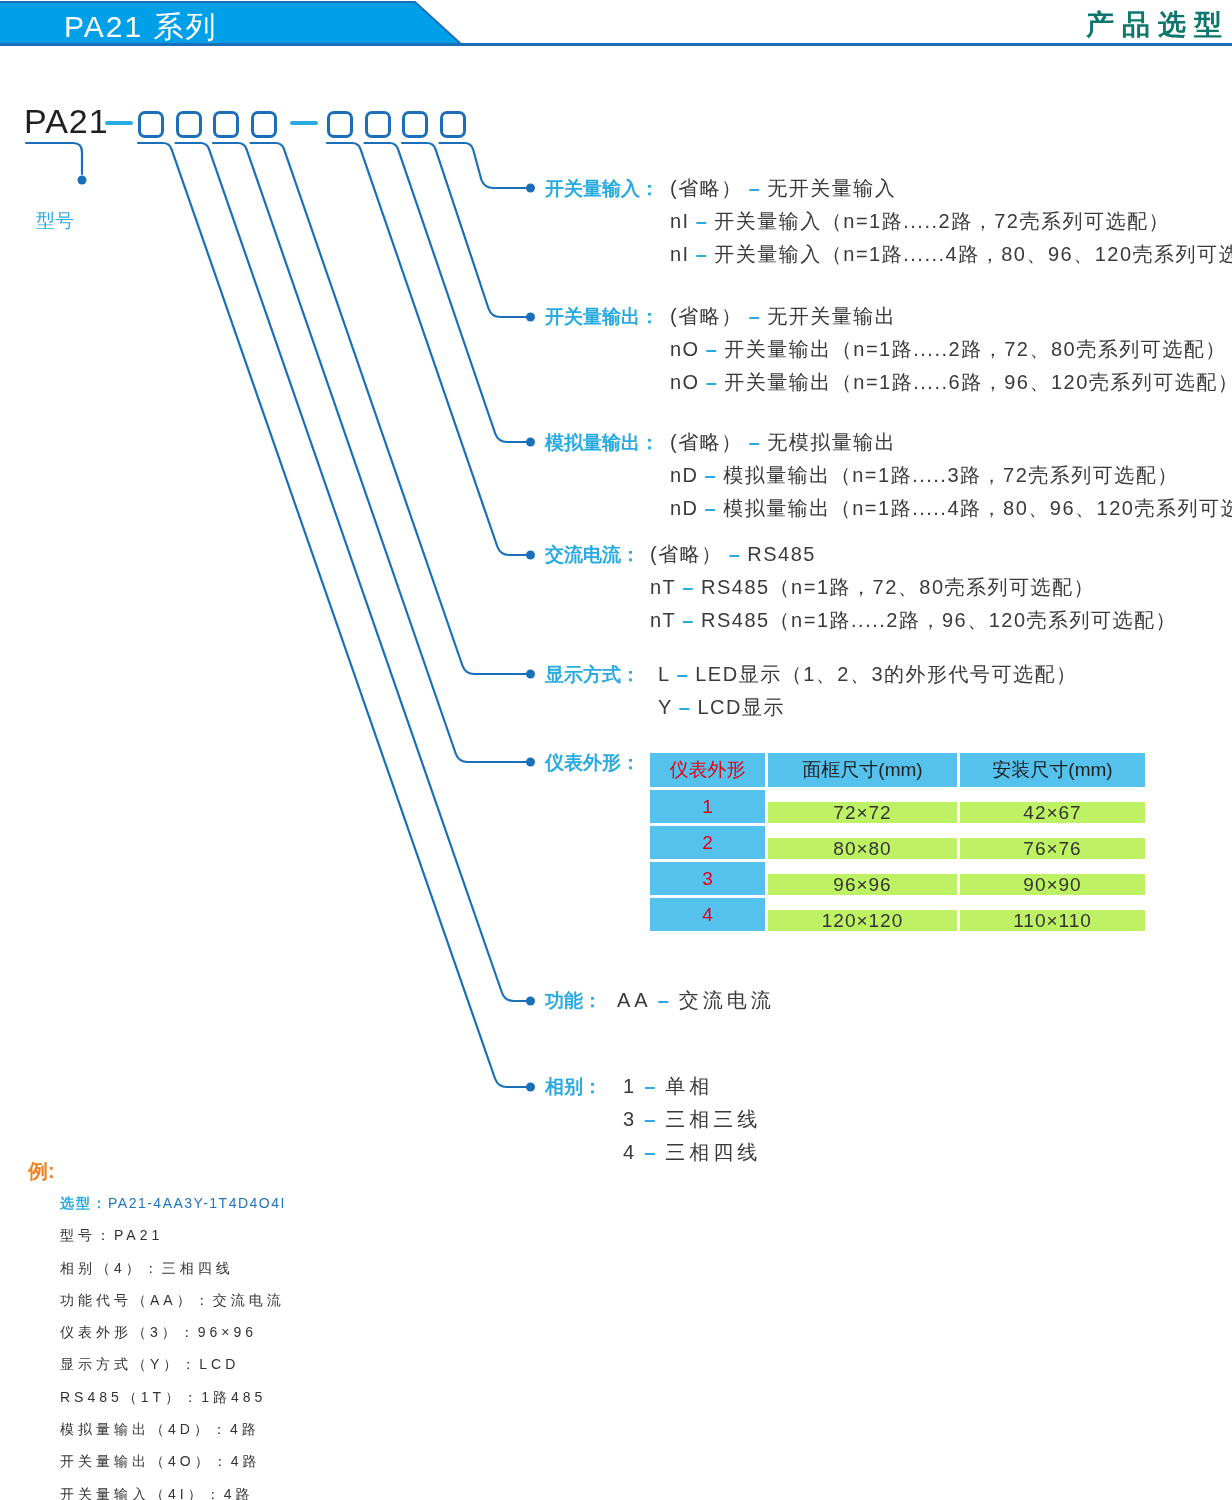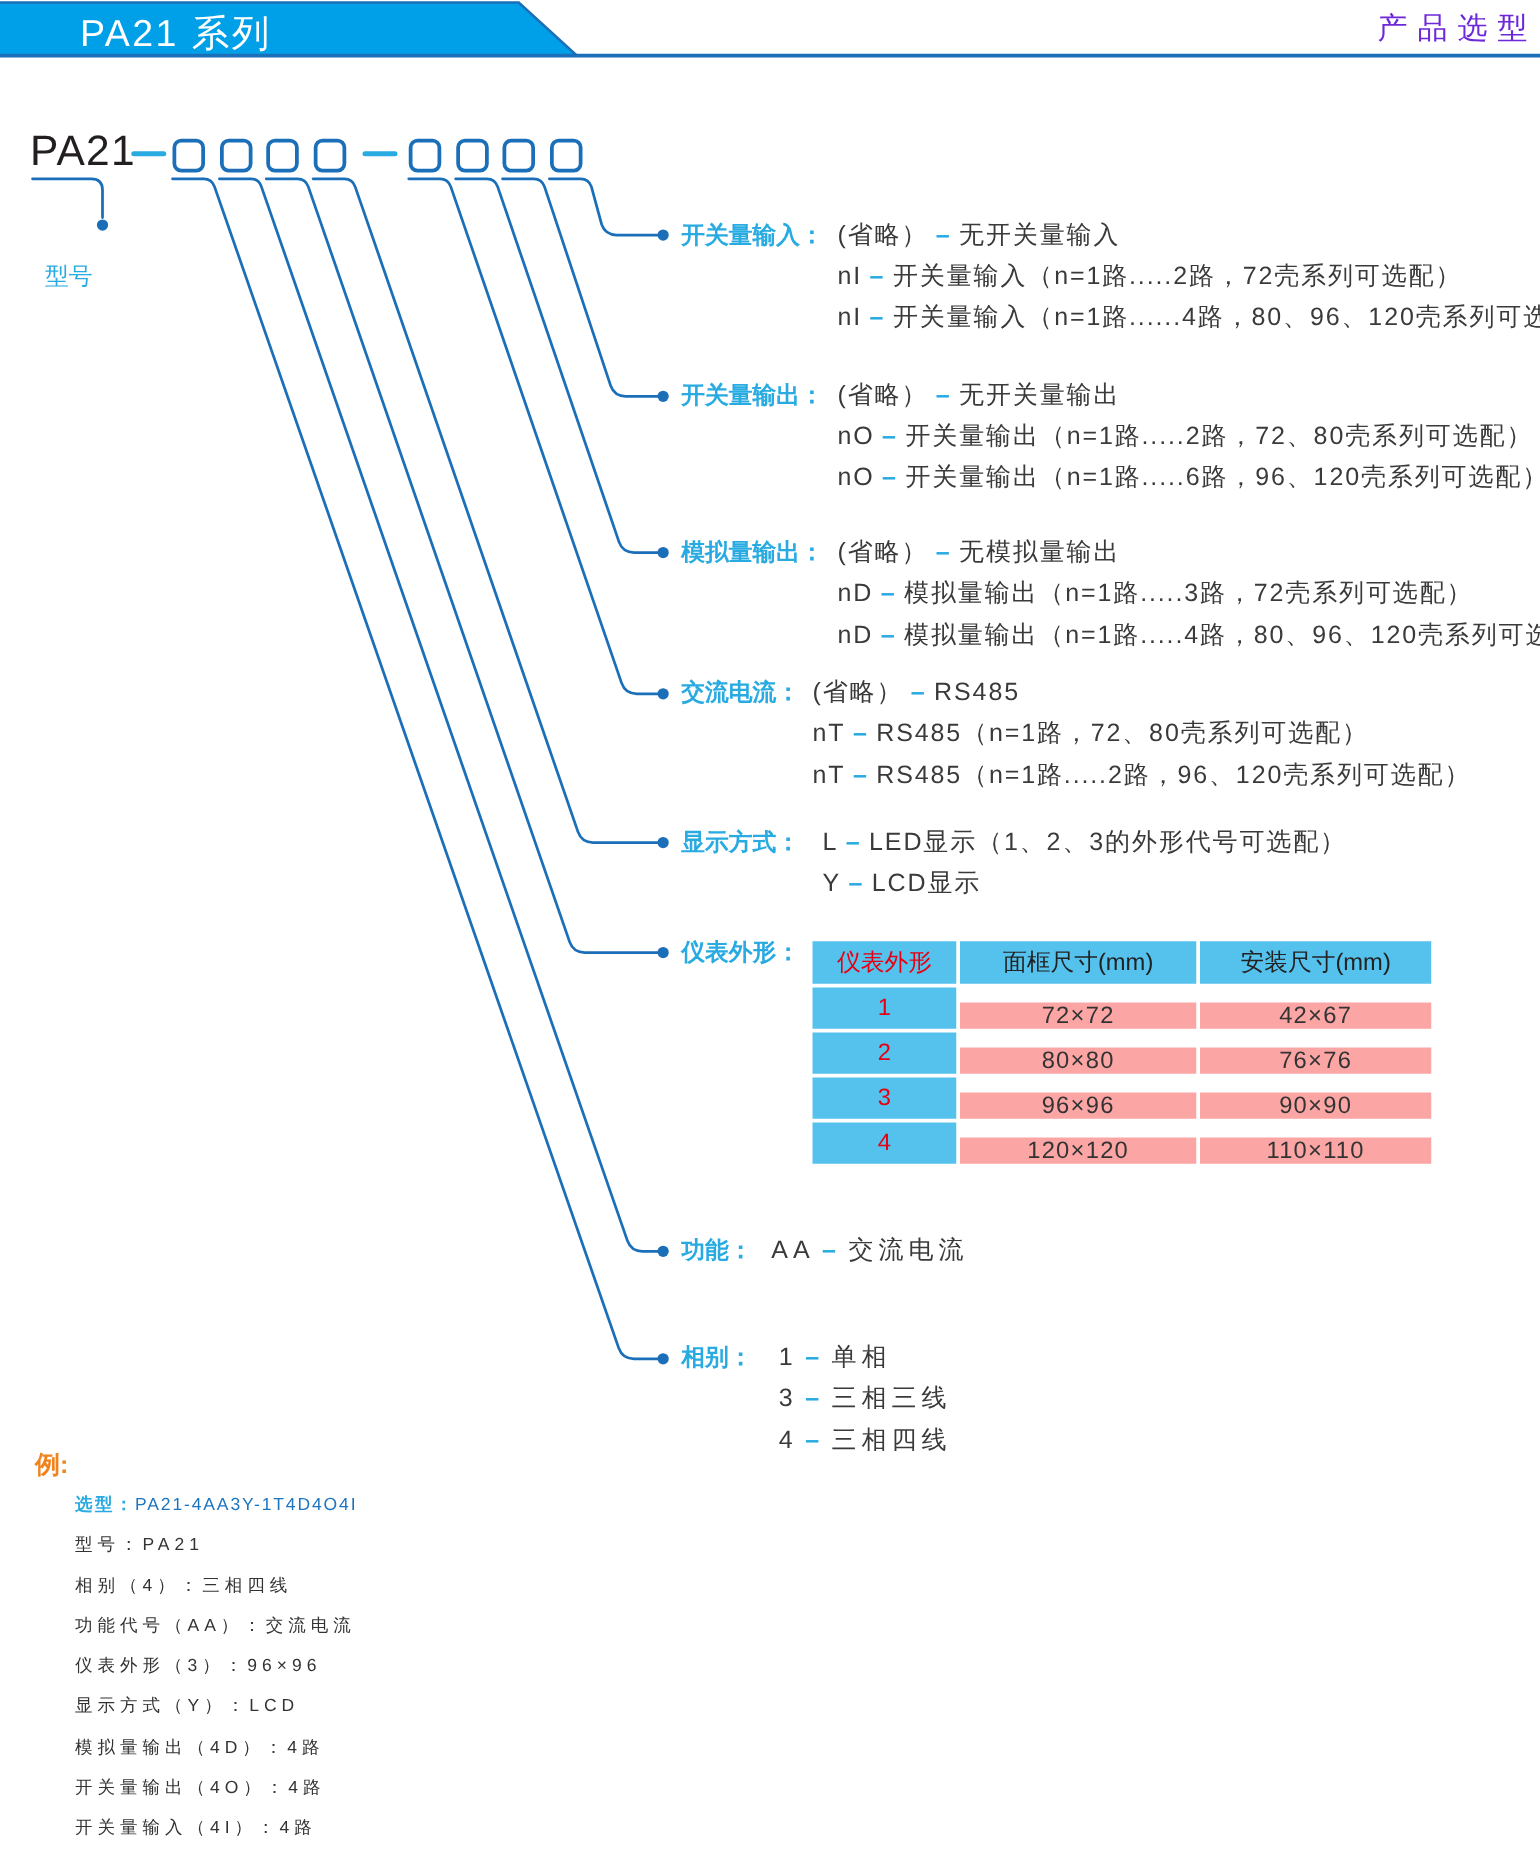--- a/index.html
+++ b/index.html
@@ -2,42 +2,42 @@
 <html><head>
 <meta charset="utf-8">
 <style>
   html,body{margin:0;padding:0;}
   body{background:#ffffff;font-family:"Liberation Sans","DejaVu Sans",sans-serif;}
   .page{position:relative;width:1232px;height:1500px;background:#fff;overflow:hidden;}
   .connectors{position:absolute;left:0;top:0;width:1232px;height:1500px;pointer-events:none;}
   
   .banner-svg{position:absolute;left:0;top:0;width:480px;height:50px;}
   .banner-title{position:absolute;left:64px;top:7px;font-size:30px;font-weight:normal;color:#ffffff;letter-spacing:2px;z-index:3;}
-  .page-title{position:absolute;right:2px;top:6px;font-size:24px;font-weight:normal;color:#6d28d9;letter-spacing:8px;}
+  .page-title{position:absolute;right:2px;top:6px;font-size:28px;font-weight:bold;color:#0f766e;letter-spacing:8px;}
   .rule{position:absolute;left:0;top:43px;width:1232px;height:3px;background:#1b6fb8;}
   
   .model-prefix{position:absolute;left:24px;top:102px;font-size:34px;color:#231f20;letter-spacing:1px;}
   .mdash{position:absolute;top:121px;width:28px;height:4px;background:#29abe2;border-radius:2px;}
   .mbox{position:absolute;top:111px;width:26px;height:27px;border:3px solid #1b6fb8;border-radius:7px;box-sizing:border-box;background:#fff;}
   .model-label{position:absolute;left:36px;top:170px;font-size:19px;color:#29abe2;font-weight:normal;margin-top:38px;}
   
   .section{position:absolute;line-height:33px;}
   .sec-label{position:absolute;left:0;top:0;font-size:19px;color:#29abe2;font-weight:bold;white-space:nowrap;}
   .rows{position:absolute;top:0;white-space:nowrap;}
   .row{display:block;font-size:20px;color:#3a3a3a;letter-spacing:1.5px;white-space:nowrap;}
   .row .code{color:#3a3a3a;}
   .row .dash{color:#29abe2;padding:0 6px;font-weight:bold;}
   .wide .row{letter-spacing:4px;}
   
   .shape-table{position:absolute;left:650px;top:753px;display:grid;grid-template-columns:115px 189px 185px;grid-template-rows:34px 33px 33px 33px 33px;gap:3px;}
   .shape-table div{display:flex;align-items:center;justify-content:center;font-size:19px;}
   .t-head{background:#55c1ed;color:#222222;}
   .t-head.first,.t-num{color:#e60012;}
   .t-num{background:#55c1ed;}
-  .t-cell{background:#fca5a5;color:#333333;letter-spacing:1px;margin-top:12px;}
+  .t-cell{background:#bef264;color:#333333;letter-spacing:1px;margin-top:12px;}
   
   .example-title{position:absolute;left:28px;top:1158px;font-size:20px;font-weight:bold;color:#f0831e;}
   .example{position:absolute;left:60px;top:1187px;line-height:32.3px;}
   .ex-line{display:block;font-size:14px;color:#333333;letter-spacing:4px;white-space:nowrap;}
   .ex-sel-label{color:#29abe2;font-weight:bold;letter-spacing:2px;}
   .ex-sel-value{color:#1d74bf;letter-spacing:1.5px;}
 </style>
 </head>
 <body>
 
@@ -170,18 +170,19 @@
   </div>
 
   <div class="example-title">例:</div>
   <div class="example">
     <span class="ex-line"><span class="ex-sel-label">选型：</span><span class="ex-sel-value">PA21-4AA3Y-1T4D4O4I</span></span>
     <span class="ex-line">型号：PA21</span>
     <span class="ex-line">相别（4）：三相四线</span>
     <span class="ex-line">功能代号（AA）：交流电流</span>
     <span class="ex-line">仪表外形（3）：96×96</span>
     <span class="ex-line">显示方式（Y）：LCD</span>
+    <span class="ex-line">RS485（1T）：1路485</span>
     <span class="ex-line">模拟量输出（4D）：4路</span>
     <span class="ex-line">开关量输出（4O）：4路</span>
     <span class="ex-line">开关量输入（4I）：4路</span>
   </div>
 
 </div>
 
 </body></html>

